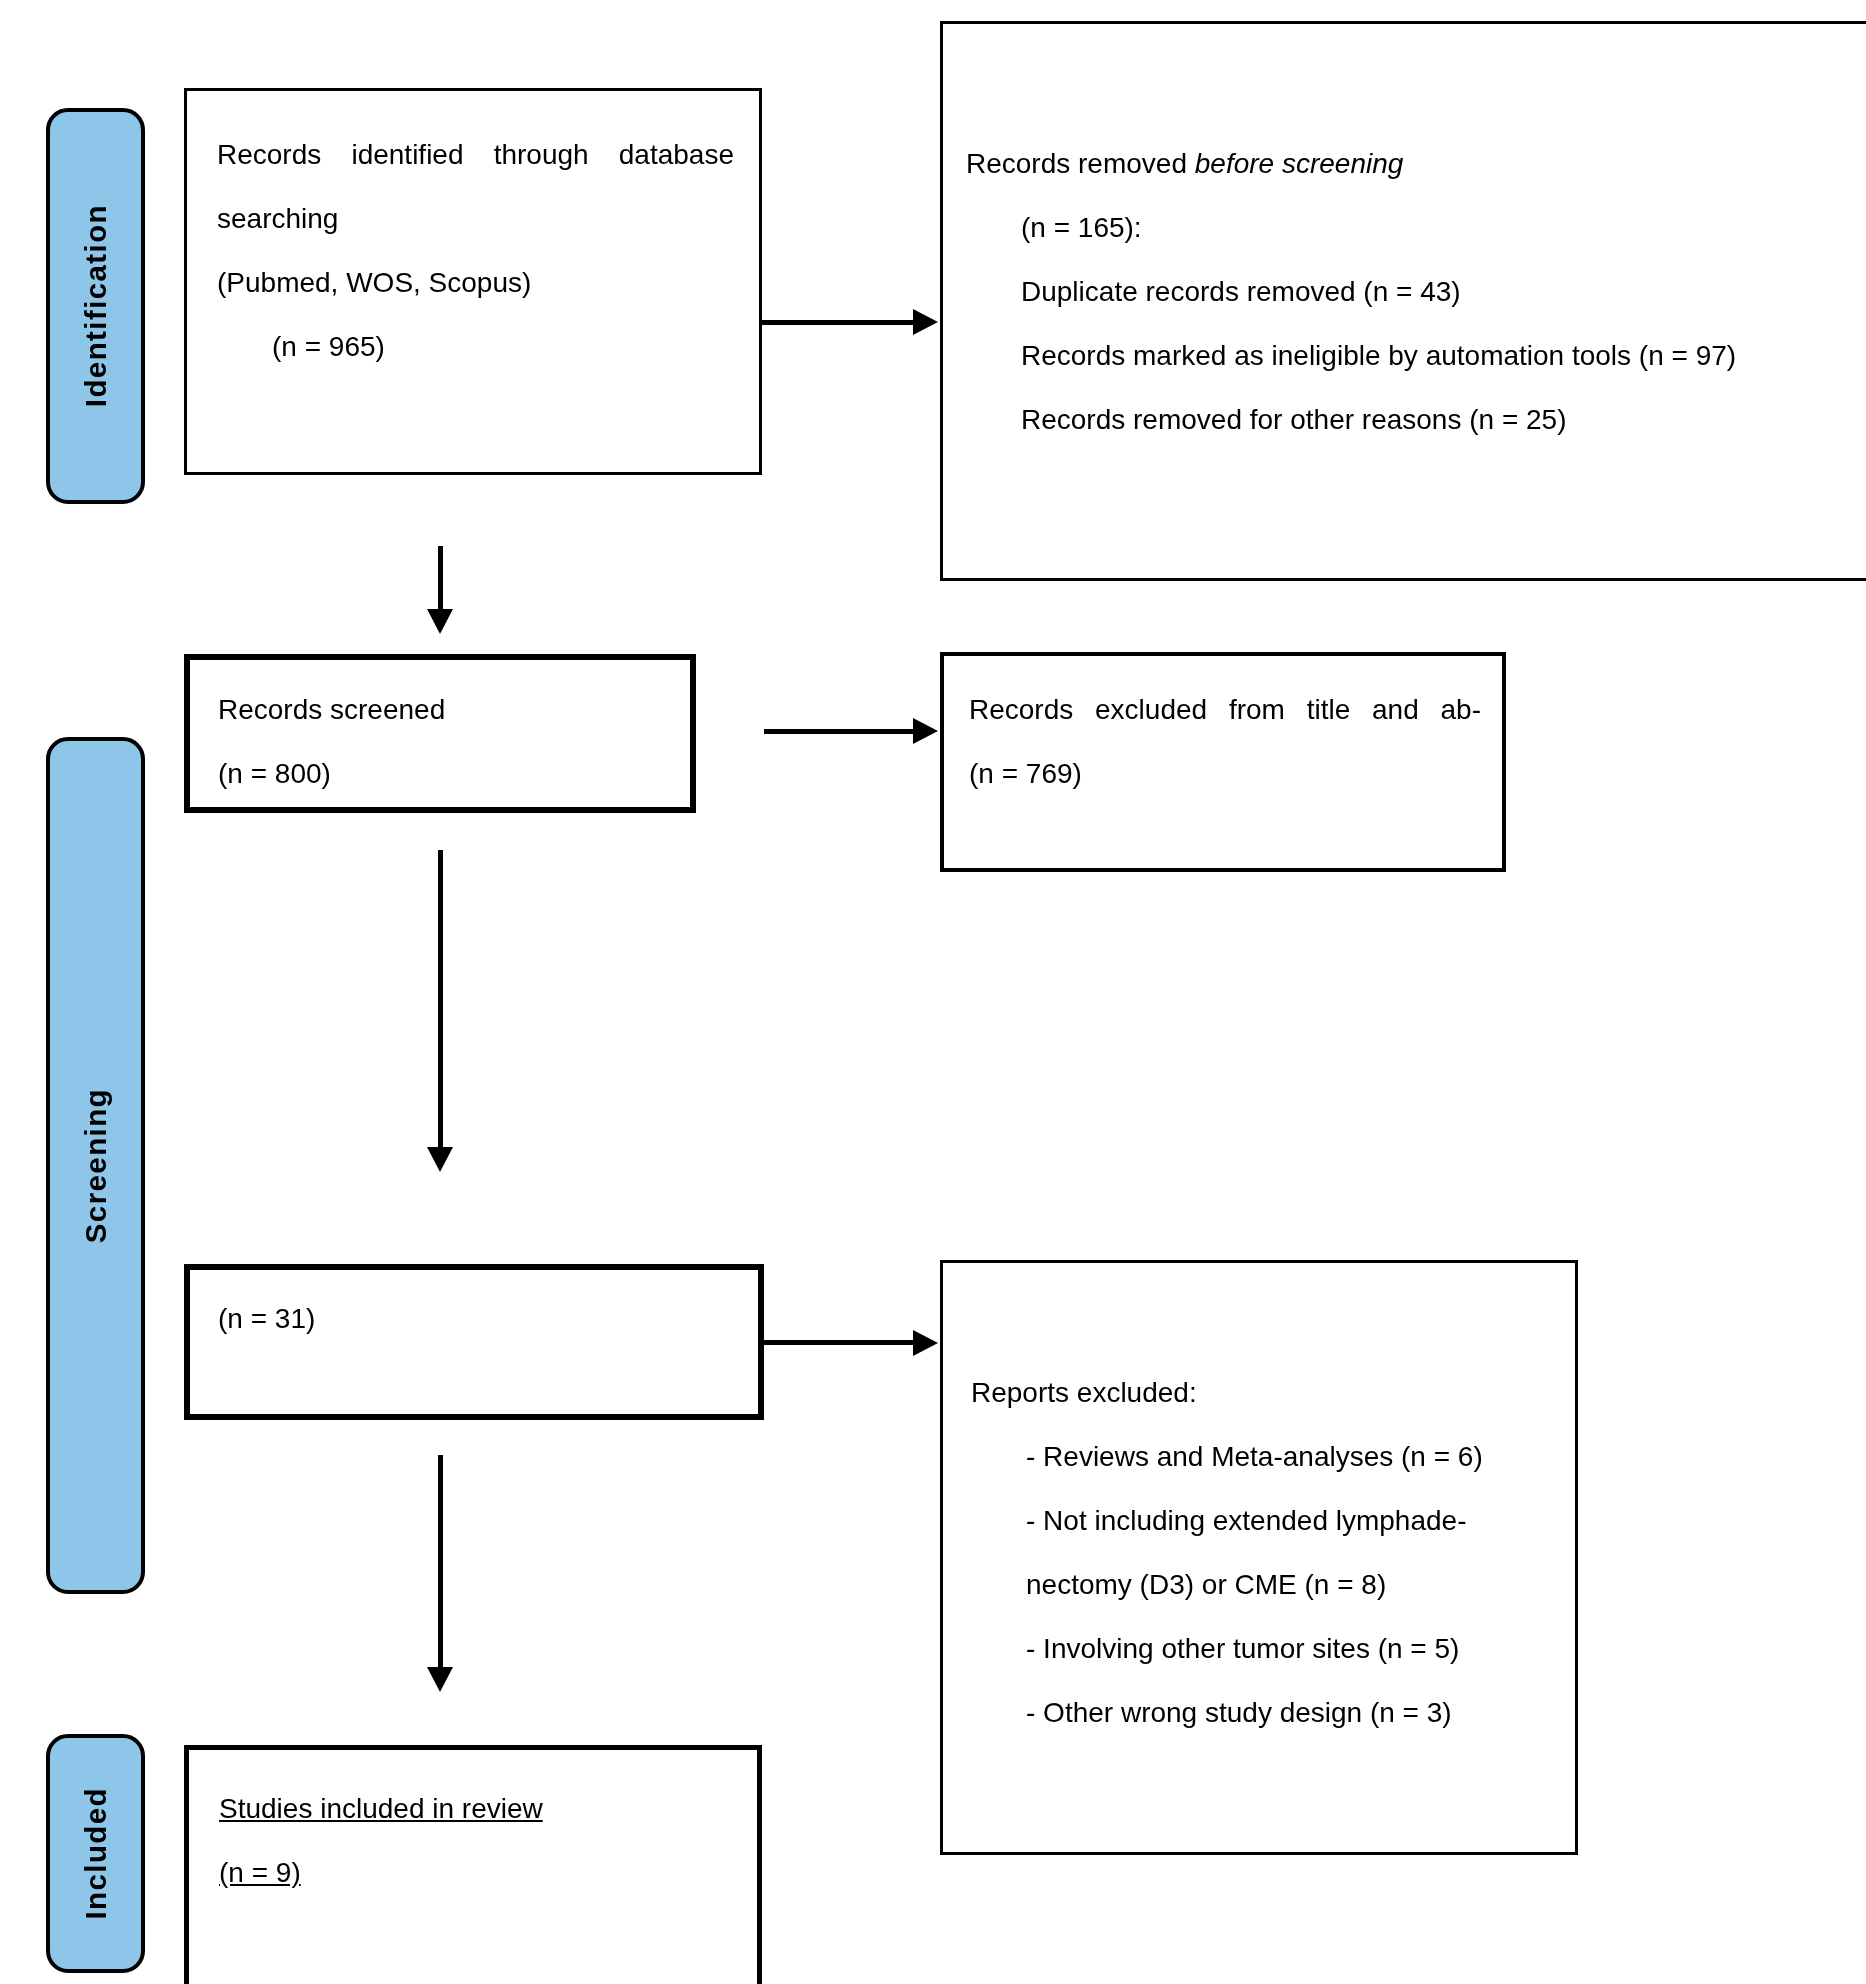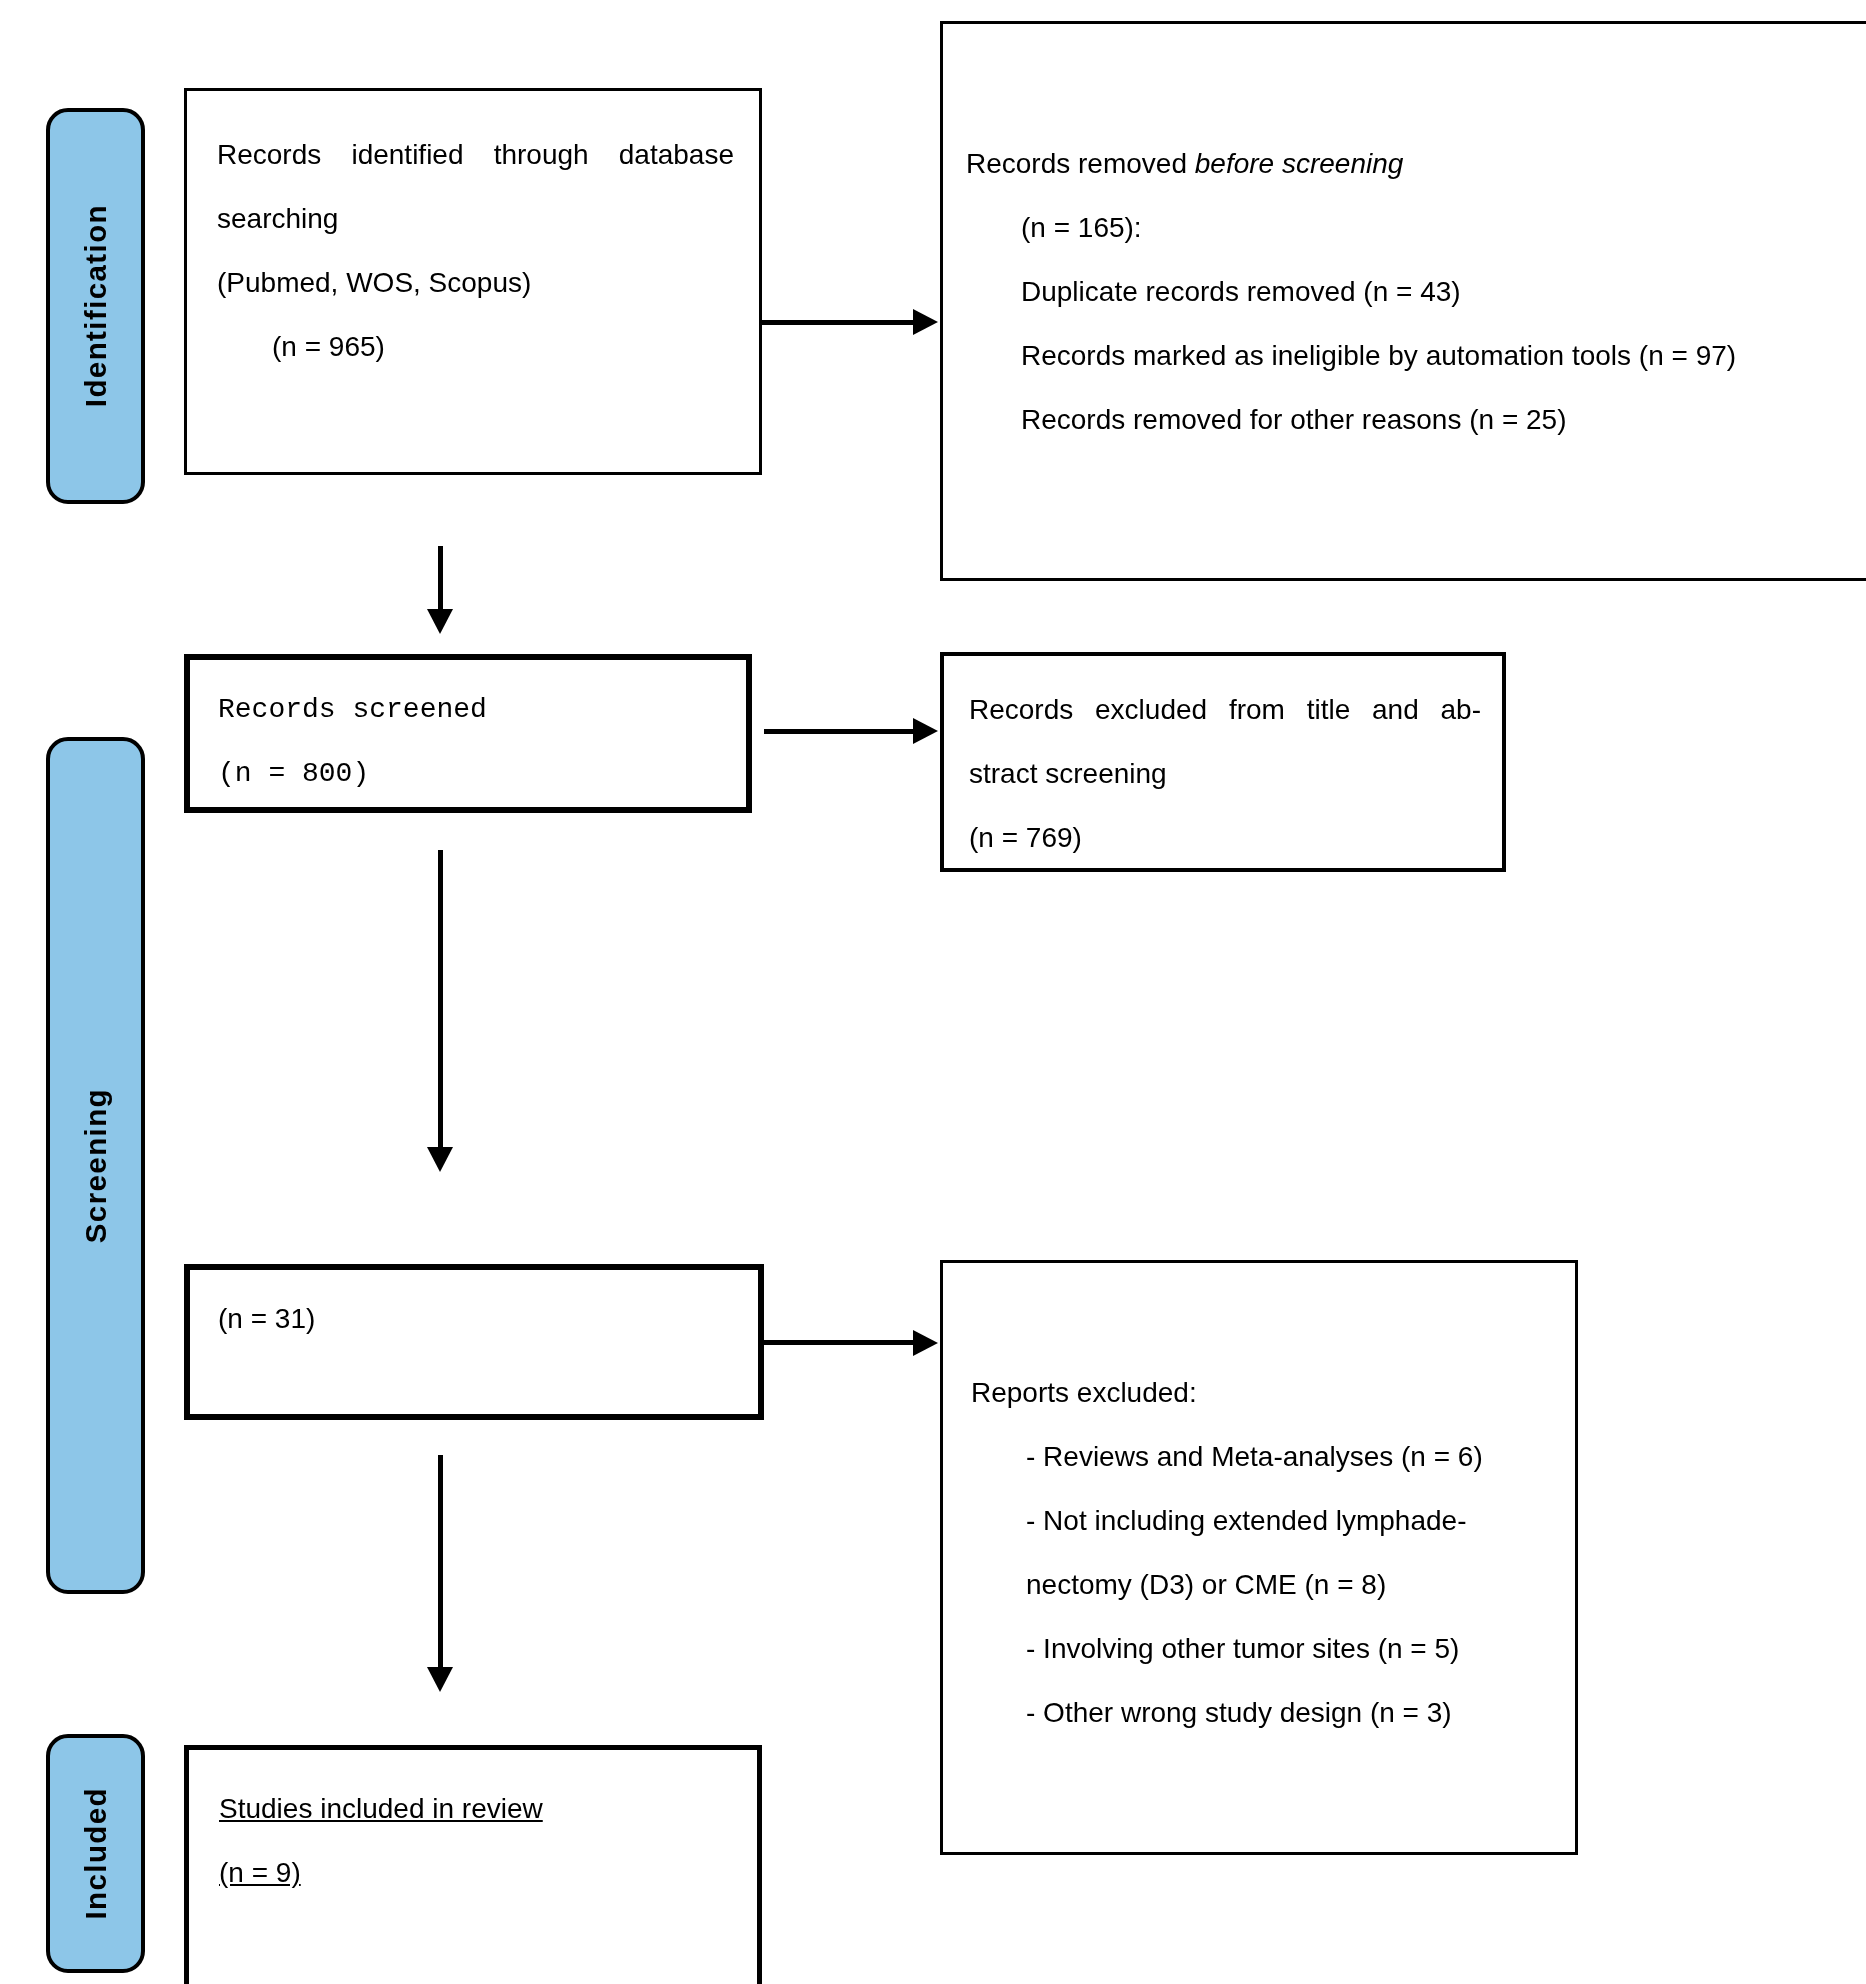--- a/index.html
+++ b/index.html
@@ -60,21 +60,21 @@
   }
 
   
   #tab-identification { left: 46px; top: 108px;  width: 99px; height: 396px; }
   #tab-screening      { left: 46px; top: 737px; width: 99px; height: 857px; }
   #tab-included       { left: 46px; top: 1734px; width: 99px; height: 239px; }
 
   
   #box-identified        { left: 184px;  top: 88px;  width: 578px; height: 387px;  padding: 32px 25px 0 30px; }
   #box-removed           { left: 940px; top: 21px;   width: 1024px; height: 560px; padding: 108px 18.4px 0 23px; }
-  #box-screened          { left: 184px;  top: 654px; width: 568px; height: 159px;  border-width: 6.4px; padding: 18.4px 18.4px 0 28px; font-family: Liberation Mono, monospace; }
+  #box-screened          { left: 184px;  top: 654px; width: 512px; height: 159px;  border-width: 6.4px; padding: 18.4px 18.4px 0 28px; }
   #box-excluded-abstract { left: 940px; top: 652px; width: 566px; height: 220px;  border-width: 4.6px; padding: 22px 21px 0 25px; }
   #box-assessed          { left: 184px;  top: 1264px; width: 580px; height: 156px;  border-width: 6.4px; padding: 16.6px 18.4px 0 28px; }
   #box-reports-excluded  { left: 940px; top: 1260px; width: 638px; height: 595px; padding: 98px 18.4px 0 28px; }
   #box-included          { left: 184px;  top: 1745px; width: 578px; height: 262px;  border-width: 5.5px; padding: 27px 18.4px 0 30px; text-decoration: underline; }
 
   
   #a1-shaft { left: 762px; top: 320px;  width: 152px; height: 4.6px; }
   #a1-head  { left: 913px; top: 309px; }
   #a2-shaft { left: 438px;  top: 546px; width: 5px;  height: 64px; }
   #a2-head  { left: 427px;  top: 609px; }
@@ -117,21 +117,20 @@
     <div class="line indent1">Records removed for other reasons (n = 25)</div>
   </div>
 
   <div class="box" id="box-screened">
     <div class="line">Records screened</div>
     <div class="line">(n = 800)</div>
   </div>
 
   <div class="box" id="box-excluded-abstract">
     <div class="line justify">Records excluded from title and ab-</div>
-    <div class="line">stract screening</div>
     <div class="line">(n = 769)</div>
   </div>
 
   <div class="box" id="box-assessed">
     <div class="line">(n = 31)</div>
   </div>
 
   <div class="box" id="box-reports-excluded">
     <div class="line">Reports excluded:</div>
     <div class="line indent1">- Reviews and Meta-analyses (n = 6)</div>

